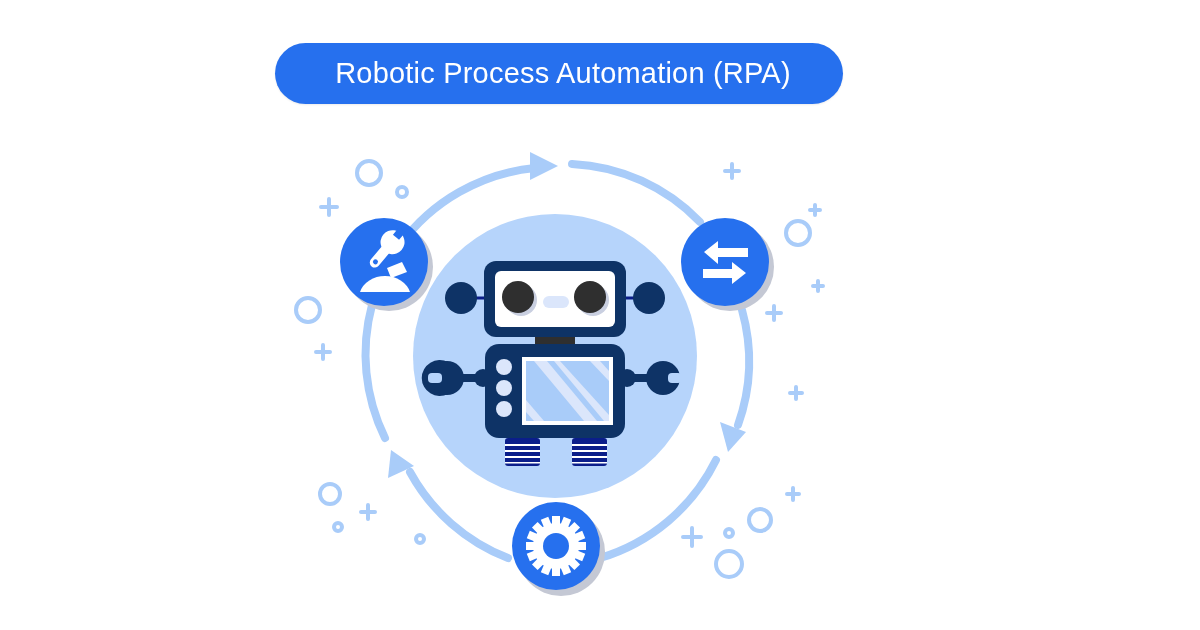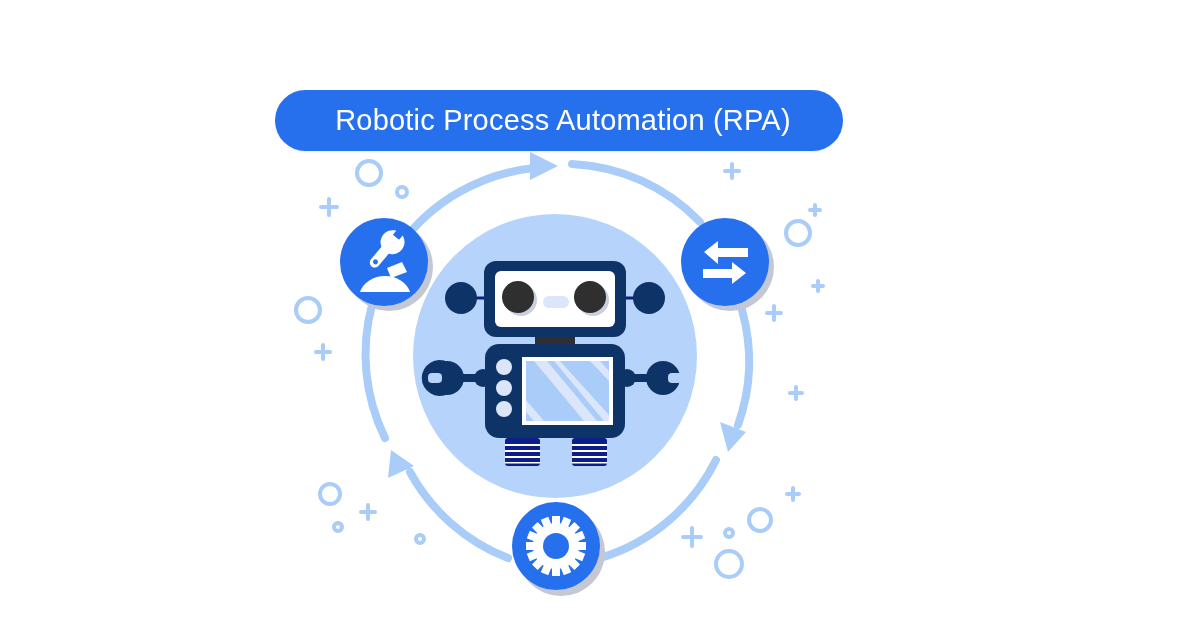--- a/index.html
+++ b/index.html
@@ -2,21 +2,20 @@
 <html><head>
 <meta charset="utf-8">
 <style>
   html, body { margin:0; padding:0; }
   body { width:1200px; height:630px; background:#ffffff; position:relative; overflow:hidden; font-family:"Liberation Sans", "DejaVu Sans", sans-serif; }
   .title-pill {
     position:absolute; left:275px; top:43px; width:568px; height:61px;
     border-radius:31px; background:#2670ee;
     display:flex; align-items:center; justify-content:center;
     box-shadow:0 1px 2px rgba(0,0,0,0.08);
-    margin-top:47px;
   }
   .title-pill span { color:#ffffff; font-size:29px; letter-spacing:0.2px; padding-left:8px; }
   svg.art { position:absolute; left:0; top:0; }
 </style>
 </head>
 <body>
 
 <div class="title-pill">
   <span>Robotic Process Automation (RPA)</span>
 </div>

